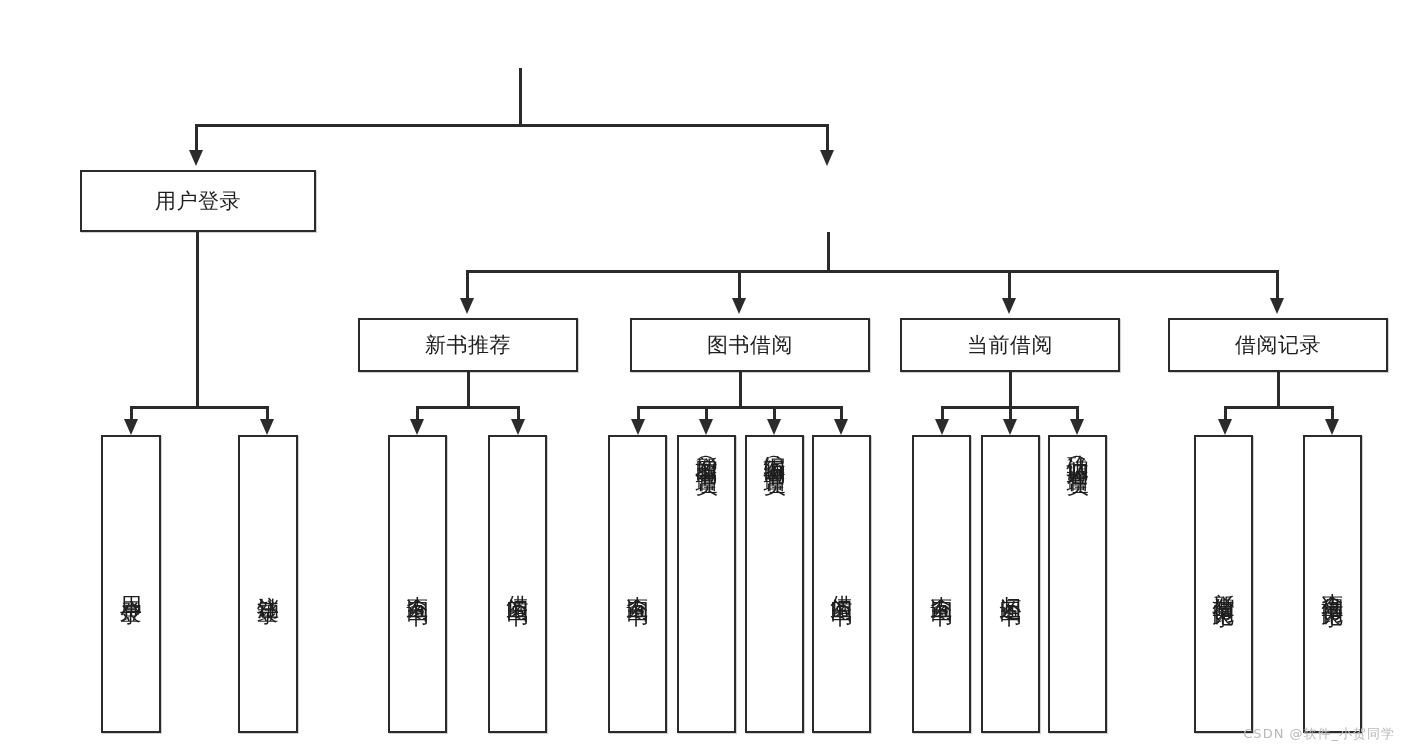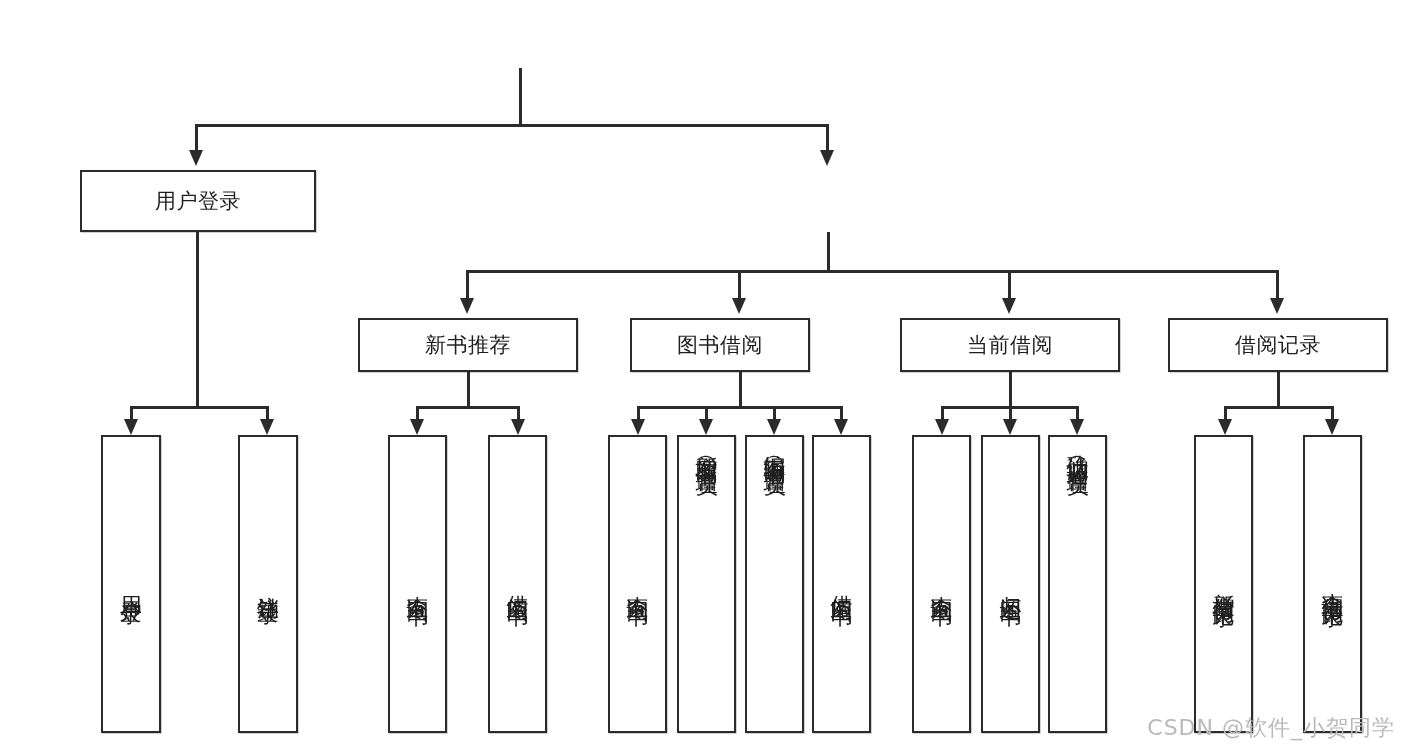--- a/index.html
+++ b/index.html
@@ -64,21 +64,21 @@
     width:0;height:0;
     border-left:7px solid transparent;
     border-right:7px solid transparent;
     border-top:16px solid #2b2b2b;
   }
   
   #watermark{
     position:absolute;
     right:10px;
     bottom:4px;
-    font-size:22px;
+    font-size:13px;
     color:#b9b9b9;
     letter-spacing:1px;
     white-space:nowrap;
     user-select:none;
   }
 </style>
 </head>
 <body>
 
 <div id="canvas">
@@ -111,21 +111,21 @@
   <div class="ln v" style="left:738px;top:270px;width:3px;height:28px;"></div>
   <div class="arrow" style="left:732px;top:298px;"></div>
   <div class="ln v" style="left:1008px;top:270px;width:3px;height:28px;"></div>
   <div class="arrow" style="left:1002px;top:298px;"></div>
   <div class="ln v" style="left:1276px;top:270px;width:3px;height:28px;"></div>
   <div class="arrow" style="left:1270px;top:298px;"></div>
 
   <div class="node lvl3" style="left:358px;top:318px;width:220px;height:54px;">
     <span class="lbl">新书推荐</span>
   </div>
-  <div class="node lvl3" style="left:630px;top:318px;width:180px;height:54px;">
+  <div class="node lvl3" style="left:630px;top:318px;width:240px;height:54px;">
     <span class="lbl">图书借阅</span>
   </div>
   <div class="node lvl3" style="left:900px;top:318px;width:220px;height:54px;">
     <span class="lbl">当前借阅</span>
   </div>
   <div class="node lvl3" style="left:1168px;top:318px;width:220px;height:54px;">
     <span class="lbl">借阅记录</span>
   </div>
 
   <div class="ln v" style="left:467px;top:372px;width:3px;height:36px;"></div>

